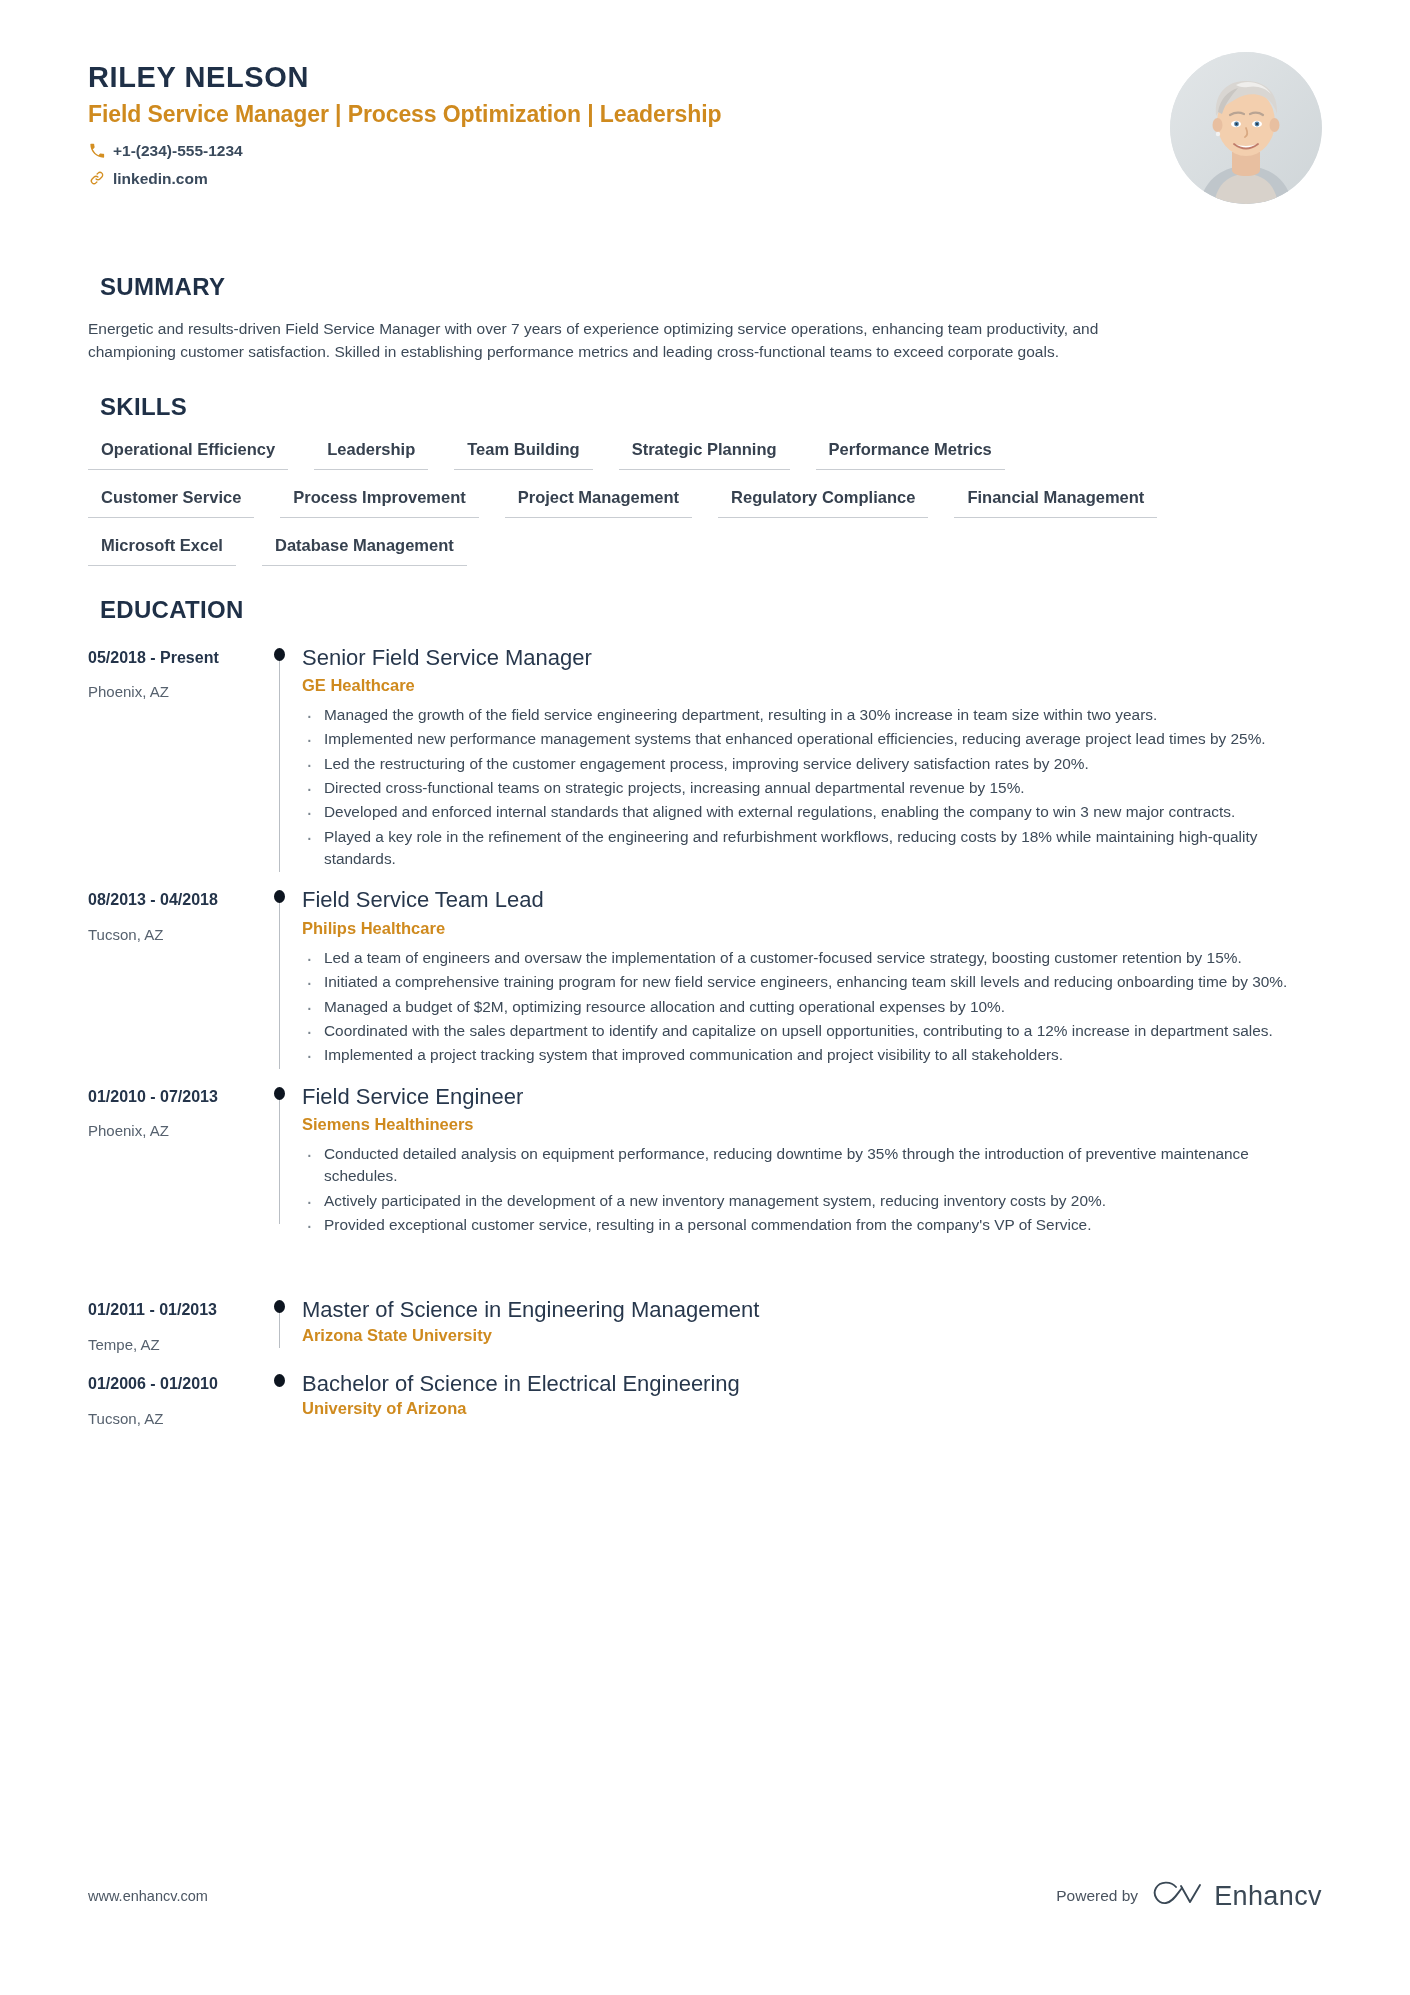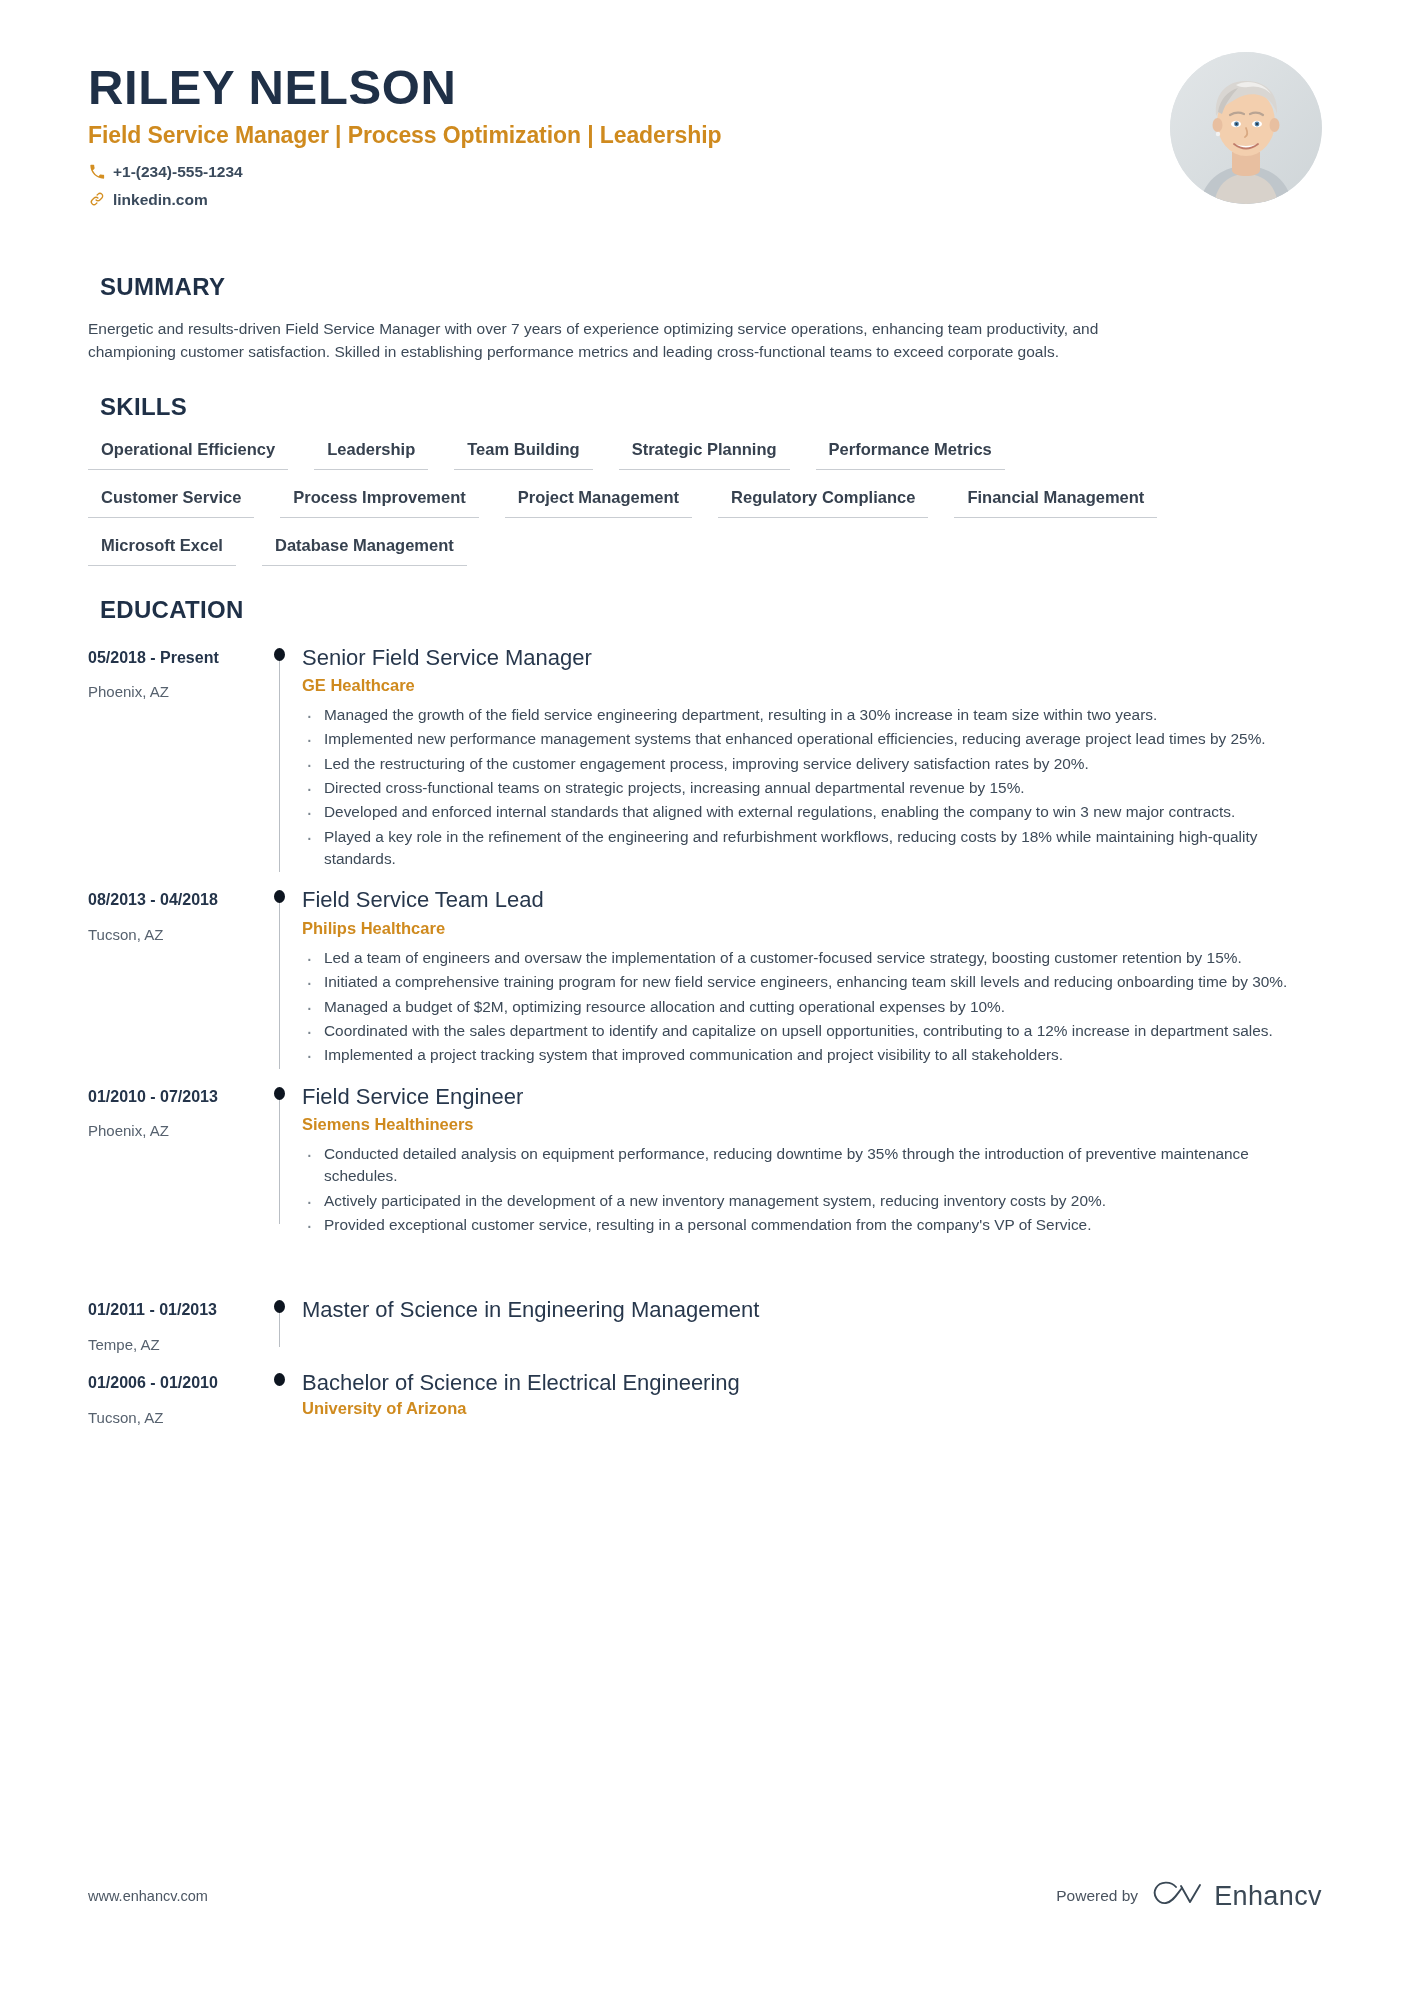--- a/index.html
+++ b/index.html
@@ -30,21 +30,21 @@
     width: 1234px;
   }
 
   
   .header {
     position: relative;
     padding-top: 62px;
     min-height: 175px;
   }
   .name {
-    font-size: 49px;
+    font-size: 29px;
     font-weight: 700;
     letter-spacing: 0.6px;
     color: #1f3047;
     line-height: 1.05;
     margin: 0 0 9px 0;
   }
   .headline {
     font-size: 23px;
     font-weight: 700;
     color: #cf8a1e;
@@ -452,20 +452,21 @@
             <div class="meta">
               <div class="date">01/2011 - 01/2013</div>
               <div class="loc">Tempe, AZ</div>
             </div>
             <div class="rail">
               <div class="line"></div>
               <div class="dot"></div>
             </div>
             <div class="body">
               <div class="role">Master of Science in Engineering Management</div>
+              <div class="org">Arizona State University</div>
             </div>
           </div>
           <div class="entry edu-entry last">
             <div class="meta">
               <div class="date">01/2006 - 01/2010</div>
               <div class="loc">Tucson, AZ</div>
             </div>
             <div class="rail">
               <div class="dot"></div>
             </div>

